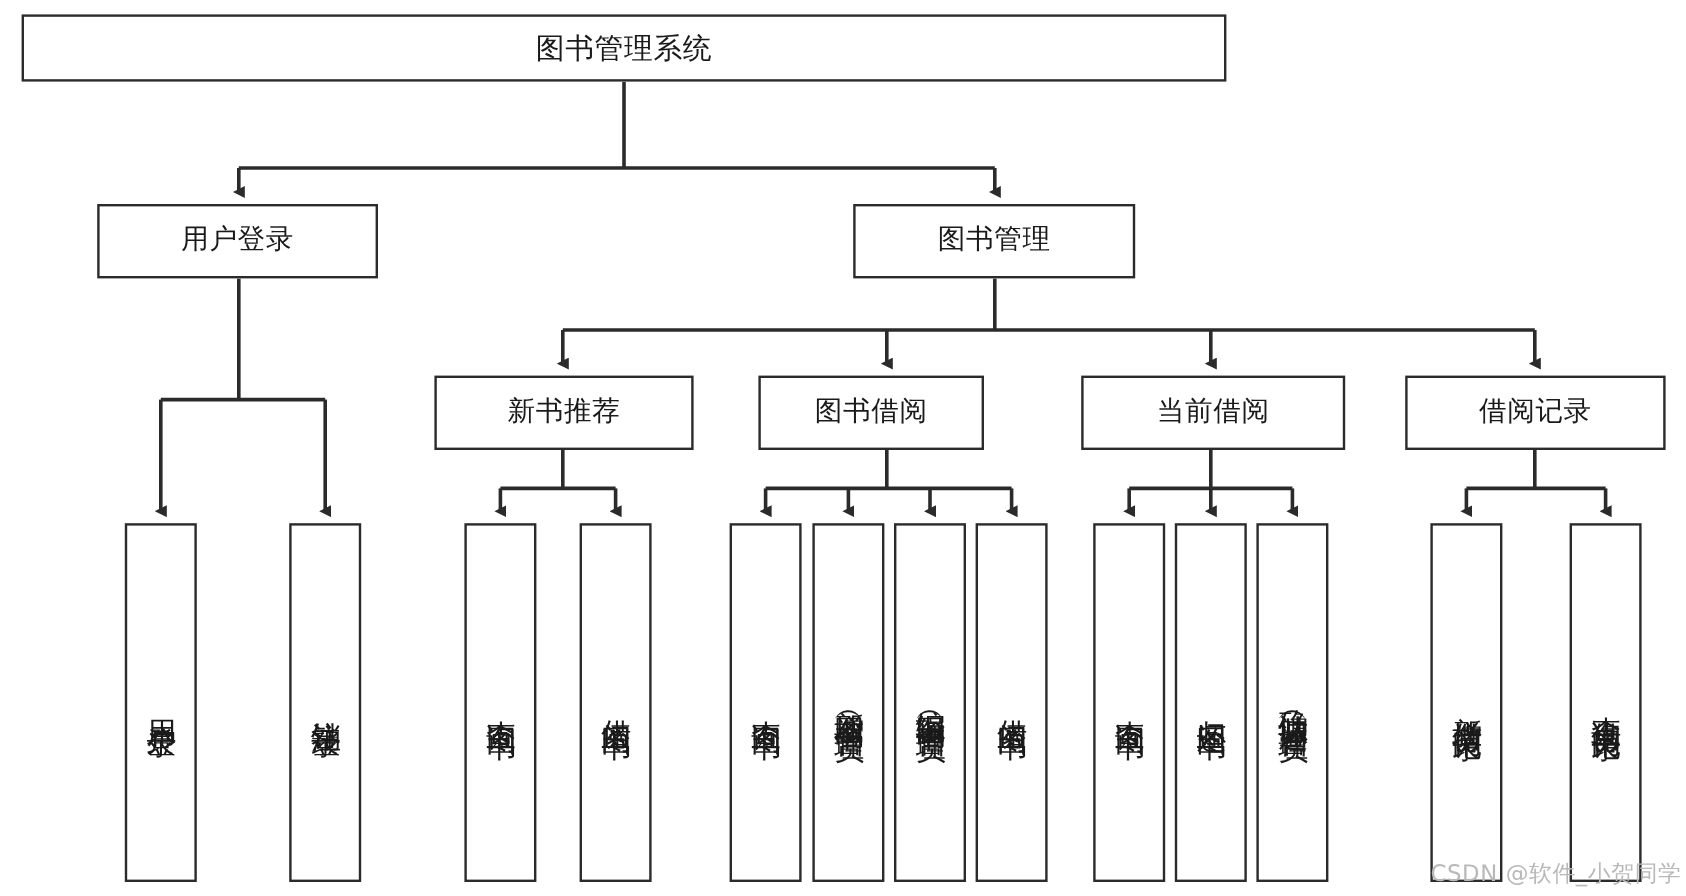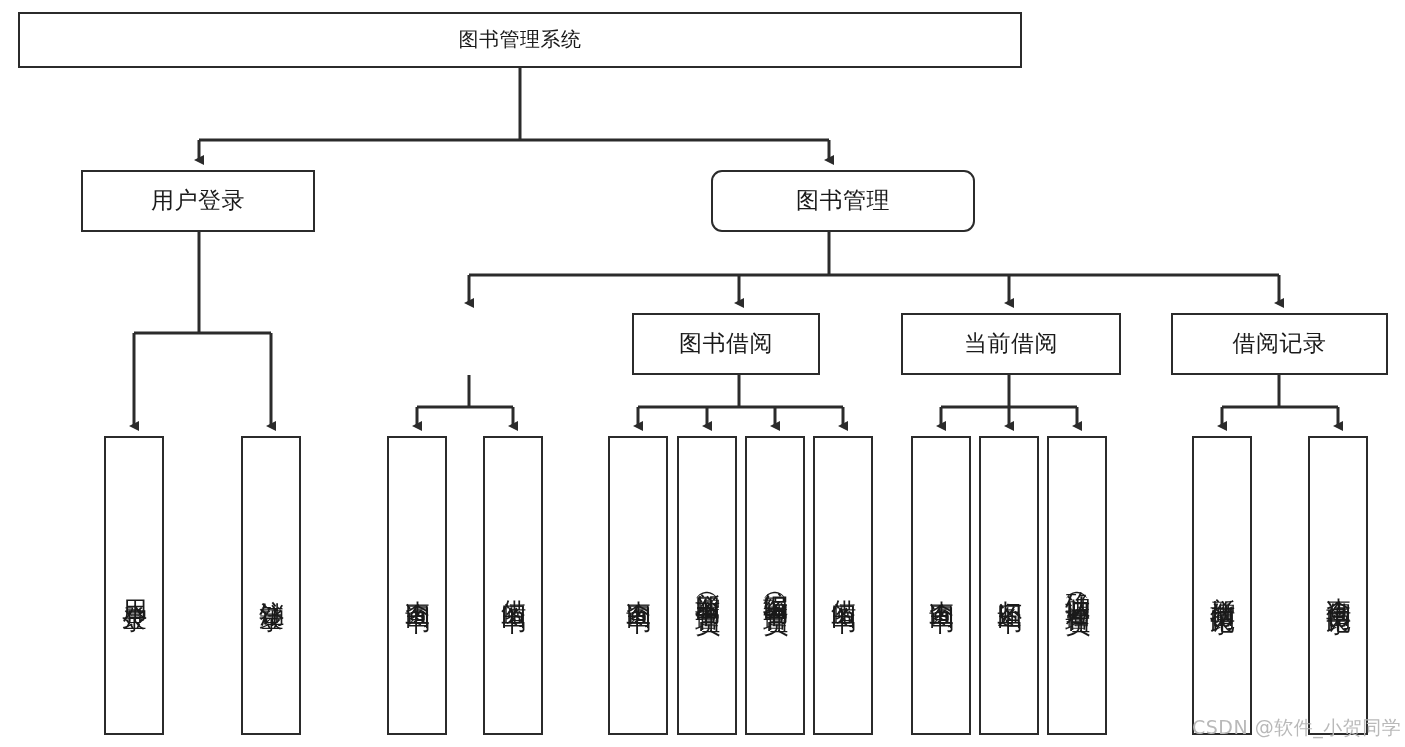--- a/index.html
+++ b/index.html
@@ -51,21 +51,21 @@
     justify-content: center;
   }
   .node.v .node-label {
     writing-mode: vertical-rl;
     text-orientation: upright;
     font-size: 25px;
     letter-spacing: 3px;
     line-height: 1.05;
     white-space: nowrap;
   }
-  .node.root .node-label { font-size: 20px; }
+  .node.root .node-label { font-size: 24px; }
   .watermark {
     position: absolute;
     color: #b9b9b9;
     font-size: 19px;
     white-space: nowrap;
     letter-spacing: 0.5px;
   }
 </style>
 </head>
 <body>
@@ -123,24 +123,27 @@
   </svg>
 
   <div class="node h root" style="left:18px; top:12px; width:1004px; height:56px;">
     <span class="node-label">图书管理系统</span>
   </div>
 
   <div class="node h" style="left:81px; top:170px; width:234px; height:62px;">
     <span class="node-label">用户登录</span>
   </div>
 
-  <div class="node h" style="left:711px; top:170px; width:264px; height:62px;border-radius:11px;">
+  <div class="node h" style="left:711px; top:170px; width:235px; height:62px;">
     <span class="node-label">图书管理</span>
   </div>
 
+  <div class="node h" style="left:362px; top:313px; width:216px; height:62px;">
+    <span class="node-label">新书推荐</span>
+  </div>
 
   <div class="node h" style="left:632px; top:313px; width:188px; height:62px;">
     <span class="node-label">图书借阅</span>
   </div>
 
   <div class="node h" style="left:901px; top:313px; width:220px; height:62px;">
     <span class="node-label">当前借阅</span>
   </div>
 
   <div class="node h" style="left:1171px; top:313px; width:217px; height:62px;">

